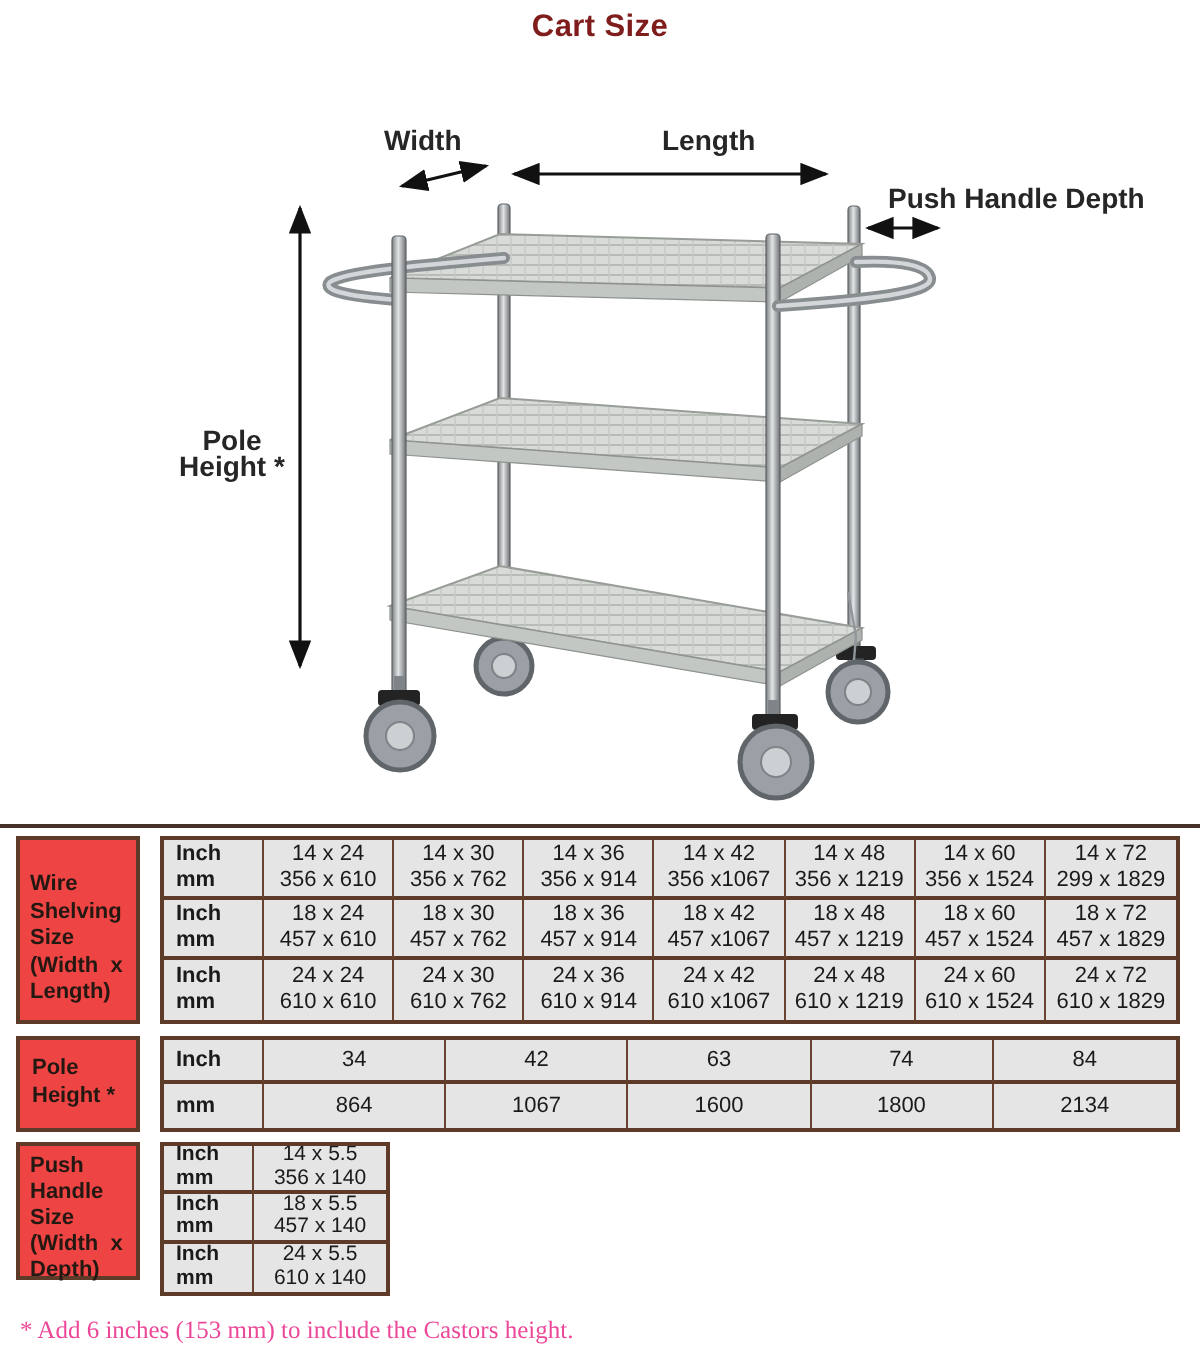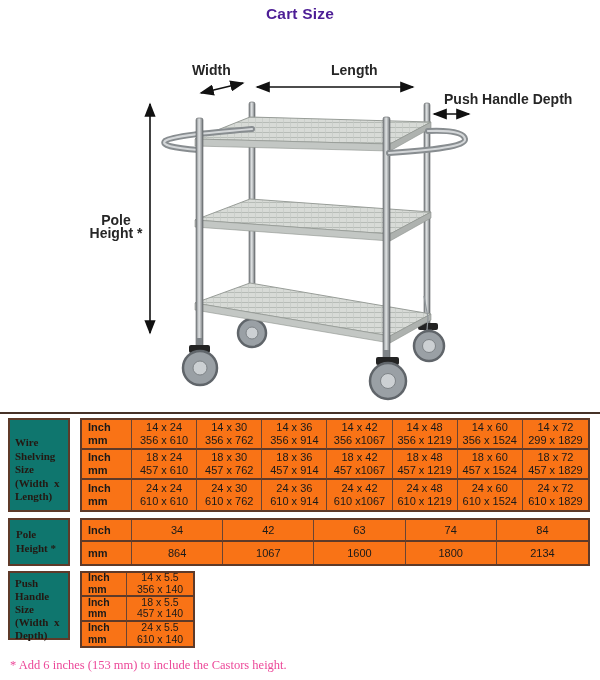--- a/index.html
+++ b/index.html
@@ -1,39 +1,39 @@
 <!DOCTYPE html>
 <html><head>
 <meta charset="utf-8">
 <style>
   html,body{margin:0;padding:0;background:#fff;}
   .page{position:relative;width:600px;height:680px;background:#ffffff;
         font-family:"Liberation Sans",sans-serif;overflow:hidden;}
 
   .title{position:absolute;left:0;right:0;top:5px;margin:0;text-align:center;
-         font-size:15.5px;font-weight:bold;color:#4c1d95;letter-spacing:.2px;}
+         font-size:15.5px;font-weight:bold;color:#7f1d1d;letter-spacing:.2px;}
 
   .cart-svg{position:absolute;left:0;top:0;}
 
   .dlabel{position:absolute;font-weight:bold;font-size:14px;color:#262626;white-space:nowrap;}
   .dlabel.pole{white-space:pre-line;text-align:center;width:60px;line-height:12.5px;}
 
   .dim{stroke:#111;stroke-width:1.6;marker-start:url(#ah);marker-end:url(#ah);}
 
   .rule{position:absolute;left:0;top:412px;width:600px;height:2px;background:#463228;}
 
   .rowhead{position:absolute;left:8px;width:62px;box-sizing:border-box;
-           background:#0f766e;border:2px solid #5e3a29;
-           font-family:Liberation Serif, serif;font-weight:bold;font-size:11px;
+           background:#ef4444;border:2px solid #5e3a29;
+           font-family:Liberation Sans, sans-serif;font-weight:bold;font-size:11px;
            color:#241812;white-space:pre-wrap;line-height:13.5px;}
   .rh1{top:418px;height:94px;padding:16px 0 0 5px;}
   .rh2{top:518px;height:48px;padding:7px 0 0 6px;line-height:14px;}
   .rh3{top:571px;height:69px;padding:4px 0 0 5px;line-height:13px;}
 
-  .tmain{position:absolute;left:80px;box-sizing:border-box;background:#f97316;
+  .tmain{position:absolute;left:80px;box-sizing:border-box;background:#e5e5e5;
          border:2px solid #5e3a29;display:grid;}
   .t1{top:418px;width:510px;height:94px;grid-template-columns:50px repeat(7,1fr);grid-auto-rows:30px;}
   .t2{top:518px;width:510px;height:48px;grid-template-columns:50px repeat(5,1fr);grid-auto-rows:22px;}
   .t3{top:571px;width:115px;height:77px;grid-template-columns:45px 1fr;grid-auto-rows:24.3px;}
 
   .cell{border-right:1px solid #6a4433;border-bottom:2px solid #5e3a29;
         display:flex;flex-direction:column;justify-content:center;align-items:center;
         font-size:11px;color:#1a1a1a;line-height:13.5px;overflow:hidden;box-sizing:border-box;}
   .cell.unit{align-items:flex-start;padding-left:6px;font-weight:bold;}
   .lc{border-right:none;}

